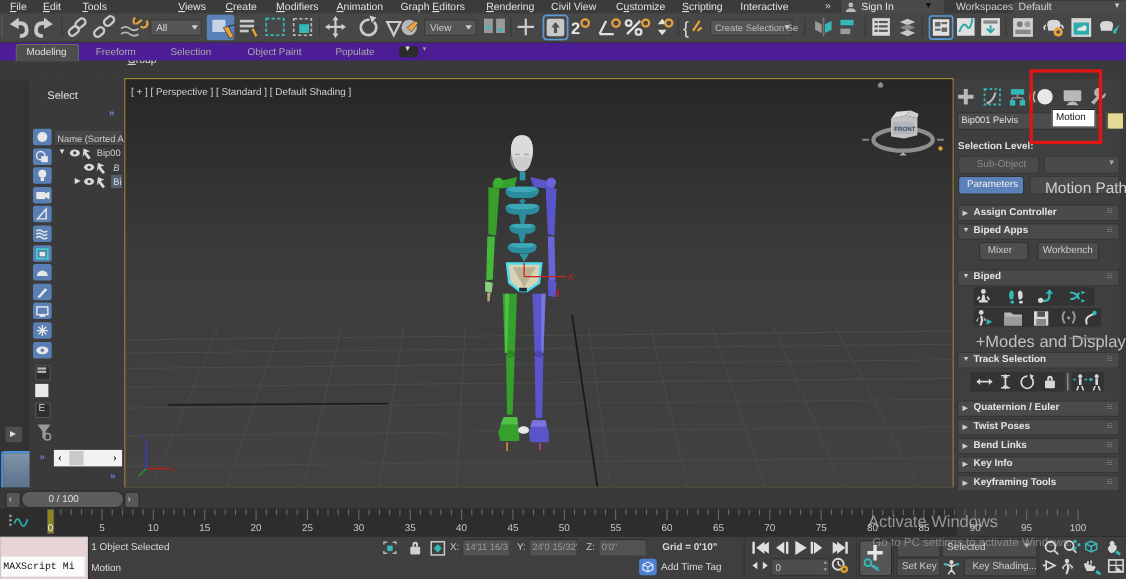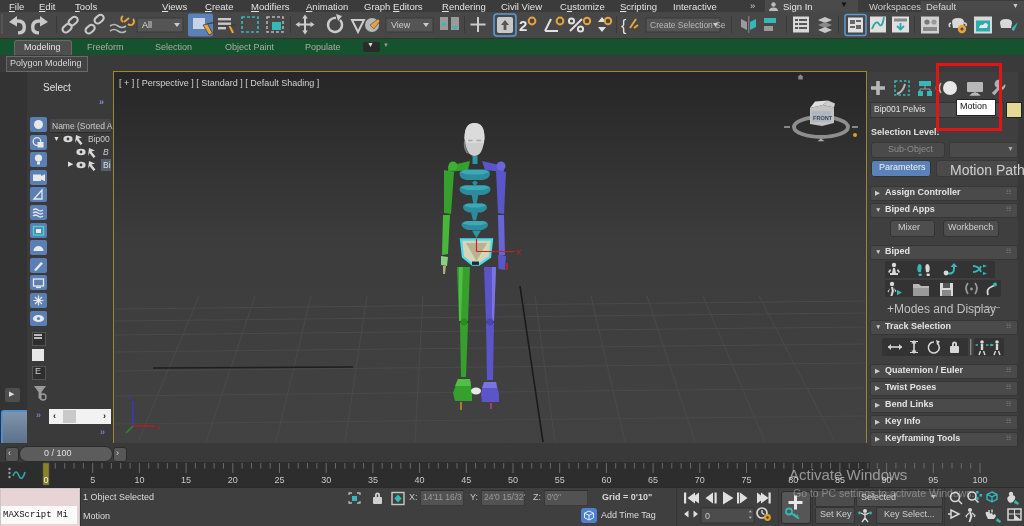--- a/index.html
+++ b/index.html
@@ -212,36 +212,32 @@
 
     <rect x="974" y="4.5" width="18" height="17" fill="#d8d8d8"></rect>
     <rect x="976" y="8.5" width="14" height="11" fill="#2aacac"></rect>
     <path d="M979 16 q1 -4 4 -3 q3 -4 5 0 l-1 3 z" fill="#e8e8e8"></path>
 
     <path d="M1000 11 q0 -4 6 -4 q6 0 6 4 l-1 5 h-10 z" fill="#d8d8d8"></path>
     <path d="M1012 16 l6 -6 -4 9 -2 -1 z" fill="#35b8b8"></path>
   </svg>
 </div>
 
-<div class="abs" style="left:0;top:39px;width:1024px;height:16px;background:#14532d;">
+<div class="abs" style="left:0;top:39px;width:1024px;height:16px;background:#4c1d95;">
   <div class="abs" style="left:14px;top:1px;width:56px;height:15px;background:#4e4e4e;border:1px solid #6a6a6a;border-bottom:none;border-radius:3px 3px 0 0;"></div>
   <span class="t" style="left:24px;top:3px;font-size:9px;color:#e4e4e4;">Modeling</span>
   <span class="t" style="left:87px;top:3px;font-size:9px;color:#ababab;">Freeform</span>
   <span class="t" style="left:155px;top:3px;font-size:9px;color:#ababab;">Selection</span>
   <span class="t" style="left:225px;top:3px;font-size:9px;color:#ababab;">Object Paint</span>
   <span class="t" style="left:305px;top:3px;font-size:9px;color:#ababab;">Populate</span>
   <div class="abs" style="left:363px;top:3px;width:17px;height:10px;background:#2b2b2b;border-radius:2px;"></div>
   <span class="t" style="left:367px;top:2px;font-size:7px;color:#ddd;">▼</span>
   <span class="t" style="left:383px;top:3px;font-size:6px;color:#999;">▼</span>
 </div>
 
-<div class="abs" style="left:0;top:55px;width:1024px;height:16px;background:#3a3a3a;">
-  <div class="abs" style="left:6px;top:1px;width:80px;height:14px;background:#434343;border:1px solid #6a6a6a;"></div>
-  <span class="t" style="left:10px;top:3px;font-size:9px;color:#d8d8d8;">Polygon Modeling</span>
-</div>
 
 <svg class="abs" style="left:0;top:71px;" width="1024" height="6" viewBox="0 0 1024 6">
   <g stroke="#7a7a7a" stroke-width="1.2" stroke-dasharray="1.5 1.5" fill="none">
     <line x1="2" y1="2" x2="28" y2="2"></line>
         <line x1="33" y1="2" x2="110" y2="2"></line>
     <line x1="2" y1="4.5" x2="28" y2="4.5"></line>
         <line x1="33" y1="4.5" x2="110" y2="4.5"></line>
     <line x1="868" y1="2" x2="1022" y2="2"></line>
         <line x1="868" y1="4.5" x2="1022" y2="4.5"></line>
   </g>
@@ -604,21 +600,21 @@
     <rect x="55" y="22" width="13" height="13" fill="#d8d8d8"></rect>
         <rect x="58" y="22" width="7" height="5" fill="#555"></rect>
         <rect x="57" y="29" width="9" height="6" fill="#888"></rect>
 
     <path d="M83 22 q-4 5 0 11 M90 22 q4 5 0 11" stroke="#9a9a9a" stroke-width="1.8" fill="none"></path>
         <circle cx="86.5" cy="28" r="1.4" fill="#9a9a9a"></circle>
 
     <path d="M103 34 q-2 -6 3 -8 l3 -1.5" stroke="#d8d8d8" stroke-width="1.8" fill="none"></path>
         <circle cx="110" cy="23.5" r="2" fill="#35b8b8"></circle>
   </svg>
-  <span class="t" style="left:19px;top:230px;font-size:12px;color:#c2c2c2;">+Modes and Display</span>
+  <span class="t" style="left:19px;top:230px;font-size:15px;color:#c2c2c2;">+Modes and Display</span>
   <div class="abs" style="left:104px;top:235px;width:28px;height:1px;background:#8a8a8a;"></div>
 
   <svg class="abs" style="left:14px;top:266px;" width="122" height="20" viewBox="0 0 122 20">
     <rect x="0" y="0" width="86" height="18" rx="2" fill="#333"></rect>
     <rect x="92" y="0" width="30" height="18" rx="2" fill="#333"></rect>
     <g stroke="#d8d8d8" stroke-width="1.6" fill="#d8d8d8">
       <path d="M6 9 h14"></path>
           <path d="M6 9 l3 -3 v6 z M20 9 l-3 -3 v6 z" stroke="none"></path>
       <path d="M32 4 v10"></path>
           <path d="M32 2 l-2.6 3.4 h5.2 z M32 16 l-2.6 -3.4 h5.2 z" stroke="none"></path>
@@ -868,21 +864,21 @@
   <span class="t" style="left:861px;top:4px;font-size:9px;color:#cfcfcf;">Selected</span>
   <span class="t" style="left:930px;top:5px;font-size:7px;color:#bbb;">▼</span>
 
   <svg class="abs" style="left:857px;top:20px;" width="16" height="15" viewBox="0 0 16 15">
     <circle cx="8" cy="3" r="2" fill="#d8d8d8"></circle>
         <path d="M8 5 v5 M8 7 l-4 -2 M8 7 l4 -2 M8 10 l-3 4 M8 10 l3 4" stroke="#d8d8d8" stroke-width="1.3" fill="none"></path>
     <circle cx="2.5" cy="5" r="1.4" fill="#35b8b8"></circle>
         <circle cx="13.5" cy="5" r="1.4" fill="#35b8b8"></circle>
   </svg>
   <div class="abs" style="left:876px;top:19px;width:65px;height:15px;background:#4c4c4c;border:1px solid #333;border-radius:2px;"></div>
-  <span class="t" style="left:884px;top:21px;font-size:9px;color:#cfcfcf;">Key Select...</span>
+  <span class="t" style="left:884px;top:21px;font-size:9px;color:#cfcfcf;">Key Shading...</span>
 
   <svg class="abs" style="left:945px;top:0px;" width="79" height="38" viewBox="0 0 79 38">
     <g stroke="#d8d8d8" stroke-width="1.6" fill="none">
       <circle cx="10" cy="9" r="4.5"></circle>
           <path d="M13 12 l4 4"></path>
       <circle cx="27" cy="8" r="4"></circle>
           <path d="M30 11 l3.5 3.5"></path>
     </g>
     <g fill="#35b8b8">
           <rect x="31" y="3" width="2.6" height="2.6"></rect>

